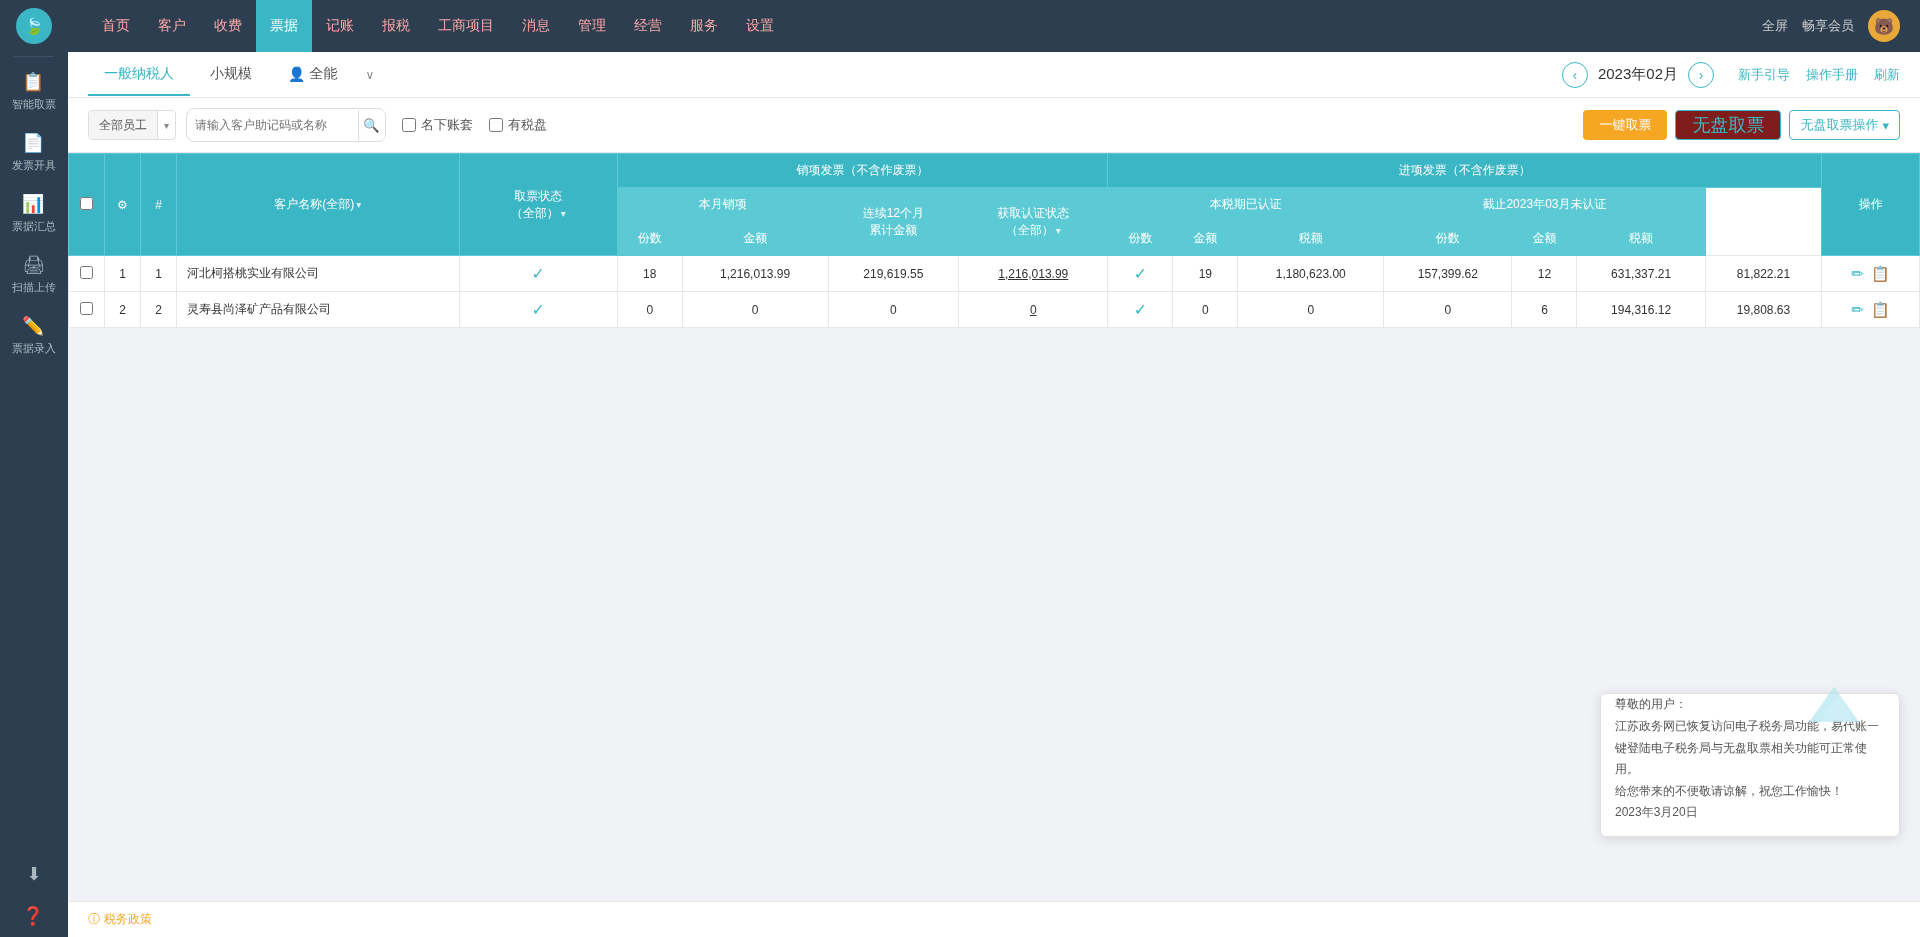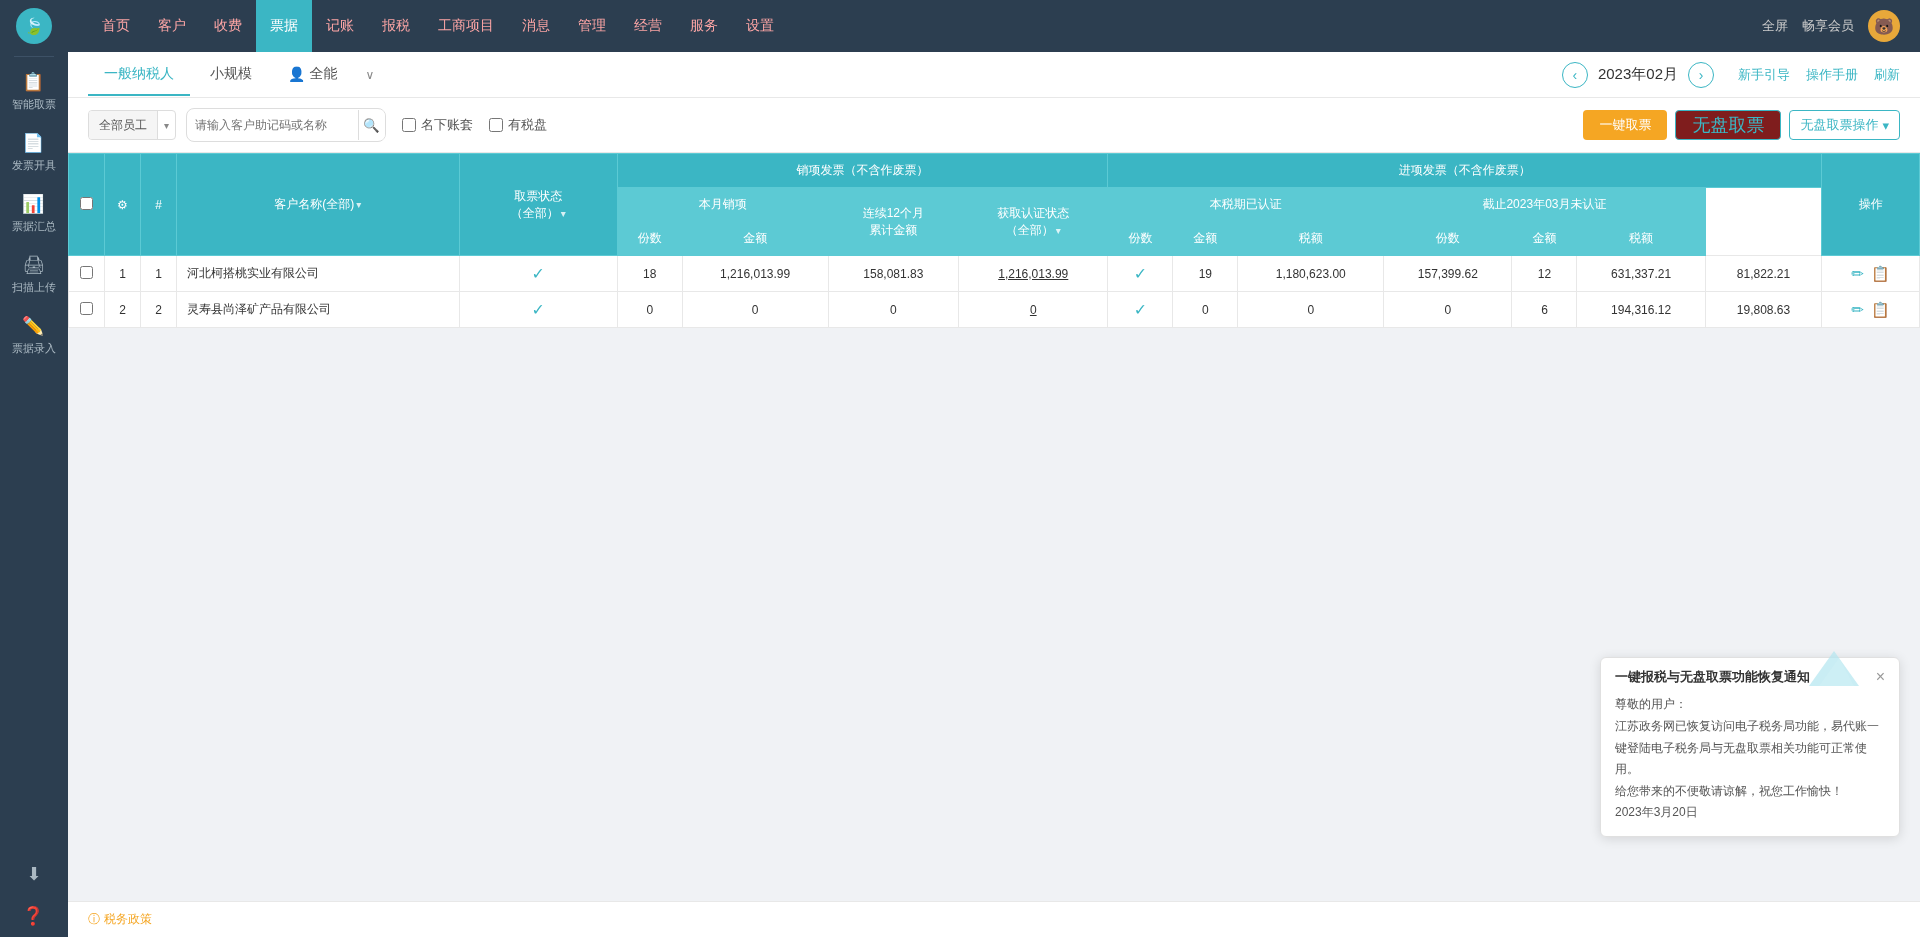--- a/index.html
+++ b/index.html
@@ -227,21 +227,21 @@
       </thead>
       <tbody id="table-body">
       <tr>
       <td class="check-col"><input type="checkbox" style=""></td>
       <td>1</td>
       <td>1</td>
       <td class="left">河北柯搭桃实业有限公司</td>
       <td><span class="icon-check">✓</span></td>
       <td>18</td>
       <td>1,216,013.99</td>
-      <td>158,081.83</td>
+      <td>219,619.55</td>
       <td><span class="link-underline">1,216,013.99</span></td>
       <td><span class="icon-check">✓</span></td>
       <td>19</td>
       <td>1,180,623.00</td>
       <td>157,399.62</td>
       <td>12</td>
       <td>631,337.21</td>
       <td>81,822.21</td>
       <td>
         <span class="action-icon">✏</span>
@@ -276,24 +276,20 @@
 
 </div>
 
 <div class="notification">
   <div style="position:absolute;top:-12px;right:30px;z-index:1;">
     <svg width="70" height="40" viewBox="0 0 70 40">
       <polygon points="10,40 35,5 60,40" fill="#b2e6ef" opacity="0.7"></polygon>
       <polygon points="20,40 40,12 55,40" fill="#d1f0f5" opacity="0.6"></polygon>
     </svg>
   </div>
-  <div class="notification-header">
-    <span class="notification-title">一键报税与无盘取票功能恢复通知</span>
-    <span class="notification-close">×</span>
-  </div>
   <div class="notification-body">
     <div>尊敬的用户：</div>
     <div>江苏政务网已恢复访问电子税务局功能，易代账一键登陆电子税务局与无盘取票相关功能可正常使用。</div>
     <div>给您带来的不便敬请谅解，祝您工作愉快！</div>
     <div>2023年3月20日</div>
   </div>
 </div>
 
 <div class="bottom-bar">
   <div class="tax-policy">

